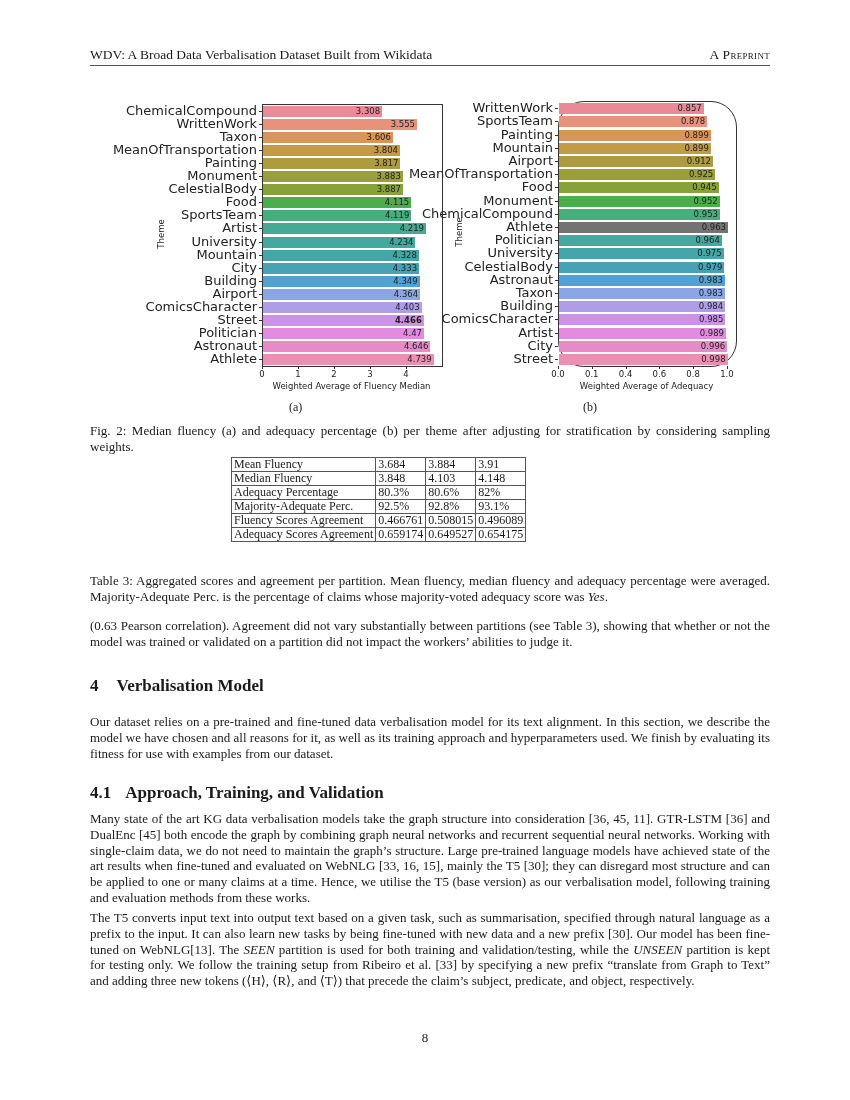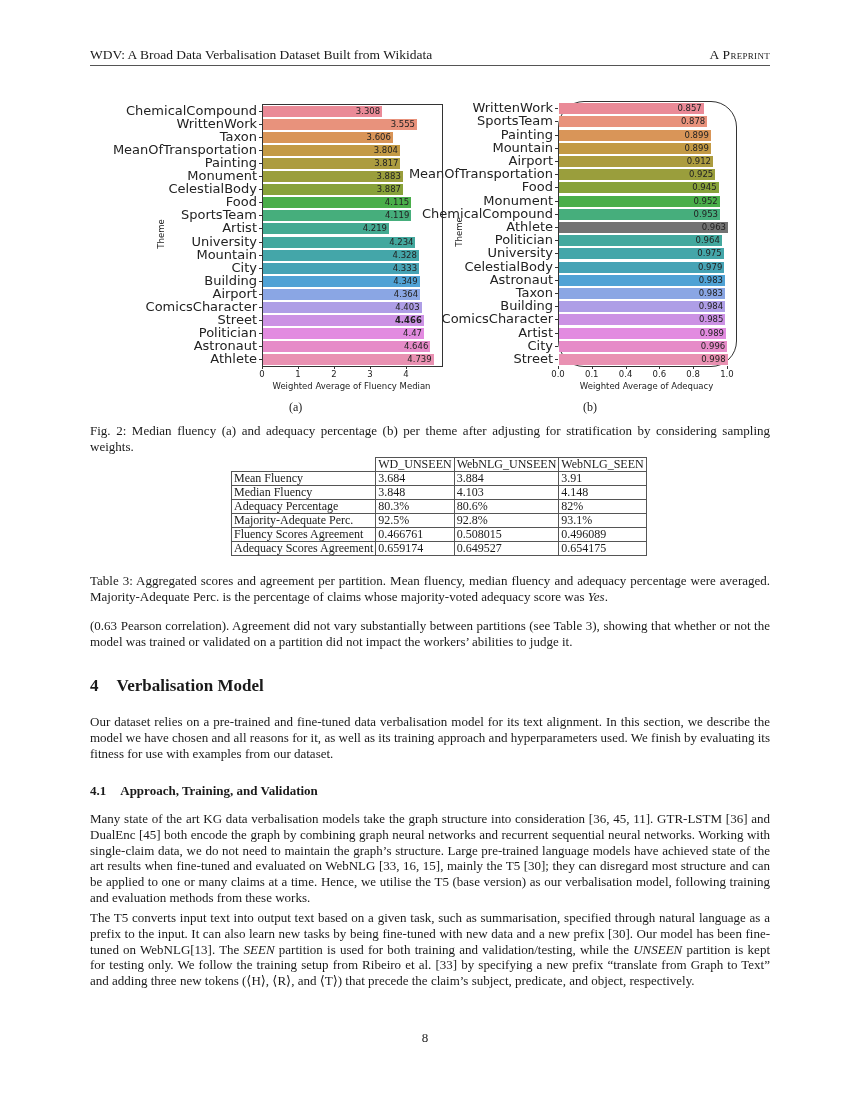--- a/index.html
+++ b/index.html
@@ -19,21 +19,21 @@
   .xticklabel { position: absolute; font-size: 8.5px; color: #222; text-align: center; width: 30px; }
   .xlabel { position: absolute; font-size: 8.5px; color: #222; text-align: center; }
   .ylabel { position: absolute; font-size: 8.5px; color: #222; transform: rotate(-90deg); transform-origin: center; }
   .subcap { position: absolute; font-size: 12px; font-family: "Liberation Serif", serif; }
   .caption { left: 90px; width: 680px; font-size: 13px; line-height: 16px; text-align: justify; }
   table.t3 { position: absolute; left: 231px; top: 457px; border-collapse: collapse; font-size: 12px; line-height: 13px; }
   table.t3 td { border: 1px solid #555; padding: 0 2px; white-space: nowrap; }
   table.t3 td.empty { border: none; }
   .para { left: 90px; width: 680px; font-size: 13px; line-height: 15.8px; text-align: justify; }
   .sec { left: 90px; font-size: 17px; font-weight: bold; }
-  .subsec { left: 90px; font-size: 13px; font-weight: bold; }
+  .subsec { left: 90px; font-size: 17px; font-weight: bold; }
   .pagenum { left: 0; width: 850px; top: 1030px; text-align: center; font-size: 13px; }
   .num { display: inline-block; margin-right: 18px; }
 </style>
 </head>
 <body>
 
 <div class="abs header">
   <span class="header-title">WDV: A Broad Data Verbalisation Dataset Built from Wikidata</span>
   <span class="header-right">A Preprint</span>
 </div>
@@ -60,21 +60,21 @@
       </div>
       <div class="bar" style="left: 0px; top: 79.325px; width: 139.995px; background: rgb(136, 162, 58);">
         <span class="bar-val">3.887</span>
       </div>
       <div class="bar" style="left: 0px; top: 92.375px; width: 148.206px; background: rgb(74, 174, 74);">
         <span class="bar-val">4.115</span>
       </div>
       <div class="bar" style="left: 0px; top: 105.425px; width: 148.35px; background: rgb(70, 174, 124);">
         <span class="bar-val">4.119</span>
       </div>
-      <div class="bar" style="left: 0px; top: 118.475px; width: 126px; background: rgb(68, 170, 146);">
+      <div class="bar" style="left: 0px; top: 118.475px; width: 163px; background: rgb(68, 170, 146);">
         <span class="bar-val">4.219</span>
       </div>
       <div class="bar" style="left: 0px; top: 131.525px; width: 152.492px; background: rgb(67, 168, 158);">
         <span class="bar-val">4.234</span>
       </div>
       <div class="bar" style="left: 0px; top: 144.575px; width: 155.878px; background: rgb(68, 166, 169);">
         <span class="bar-val">4.328</span>
       </div>
       <div class="bar" style="left: 0px; top: 157.625px; width: 156.058px; background: rgb(70, 163, 181);">
         <span class="bar-val">4.333</span>
@@ -274,26 +274,20 @@
     <div class="xlabel" style="left: 118px; width: 177px; top: 281px;">Weighted Average of Adequacy</div>
     <div class="ylabel" style="left: 4px; top: 127px;">Theme</div>
   </div>
 <div class="subcap" style="left:583px; top:400px;">(b)</div>
 
 <div class="abs caption" style="top:423px;">Fig. 2: Median fluency (a) and adequacy percentage (b) per theme after adjusting for stratification by considering sampling weights.</div>
 
 <table class="t3">
   <tbody id="t3body">
       <tr>
-        <td class="empty"></td>
-        <td>WD_UNSEEN</td>
-        <td>WebNLG_UNSEEN</td>
-        <td>WebNLG_SEEN</td>
-      </tr>
-      <tr>
         <td>Mean Fluency</td>
         <td>3.684</td>
         <td>3.884</td>
         <td>3.91</td>
       </tr>
       <tr>
         <td>Median Fluency</td>
         <td>3.848</td>
         <td>4.103</td>
         <td>4.148</td>

